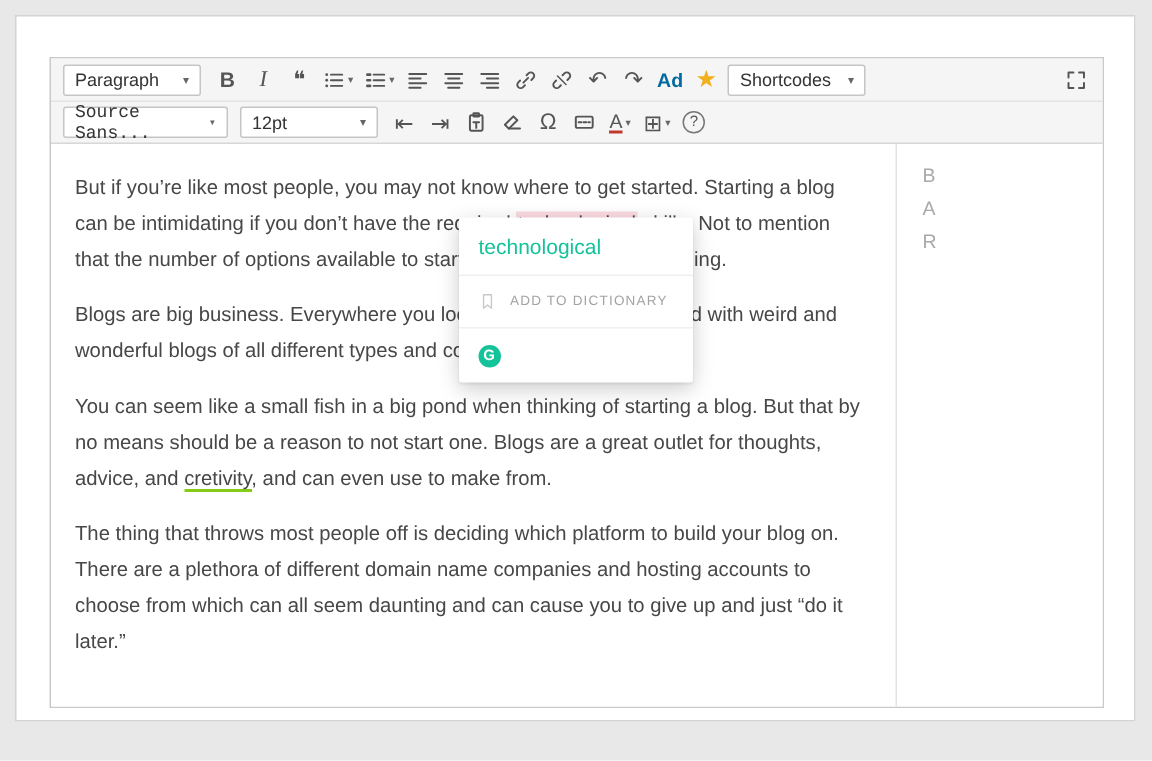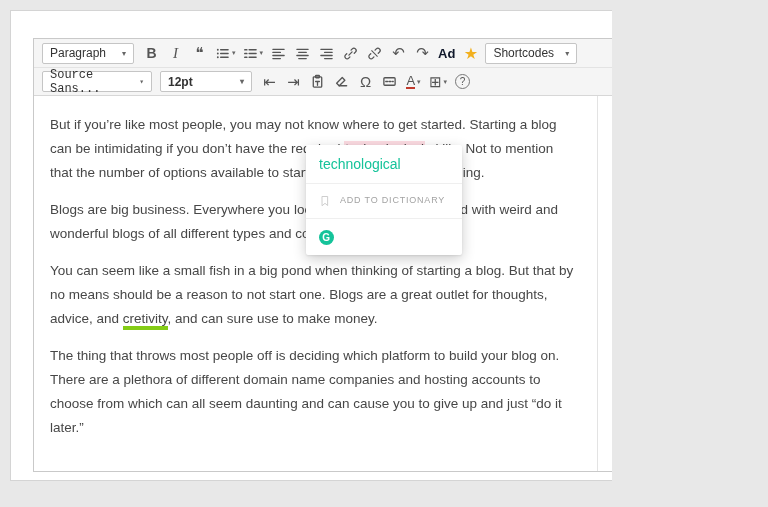--- a/index.html
+++ b/index.html
@@ -1,21 +1,21 @@
 <!DOCTYPE html>
 <html><head>
 <meta charset="utf-8">
 <style>
   * { box-sizing: border-box; margin: 0; padding: 0; }
   html, body { width: 768px; height: 507px; }
   body {
     font-family: "Liberation Sans", sans-serif;
     background: #e8e8e8;
   }
-  .page { position: relative; width: 612px; height: 507px; overflow: hidden; }
+  .page { position: relative; width: 768px; height: 507px; overflow: hidden; }
 
   .card {
     position: absolute; left: 10px; top: 10px; width: 747px; height: 471px;
     background: #ffffff; border: 1px solid #d4d4d4;
   }
 
   .editor {
     position: absolute; left: 22px; top: 27px; width: 703px; height: 434px;
     border: 1px solid #c9c9c9; background: #fff;
     display: flex; flex-direction: column;
@@ -30,57 +30,57 @@
 
   .tselect {
     display: inline-flex; align-items: center; justify-content: space-between;
     height: 21px; background: #fff; border: 1px solid #c5c5c5; border-radius: 2px;
     padding: 0 7px; font-size: 12px; color: #333; margin: 0 5px 0 2px; cursor: pointer;
   }
   .tselect .caret { font-size: 8px; color: #666; margin-left: 7px; }
   .w-paragraph  { width: 92px; }
   .w-shortcodes { width: 92px; }
   .w-font { width: 110px; font-family: Liberation Mono, monospace; }
-  .w-size { width: 92px; font-weight: bold; }
+  .w-size { width: 92px; }
 
   .tbtn {
     min-width: 23px; height: 22px; display: inline-flex; align-items: center;
     justify-content: center; background: transparent; border: none; color: #555;
     font-size: 13px; cursor: pointer; padding: 0 3px;
     font-family: "Liberation Sans", sans-serif;
   }
   .tbtn svg { width: 15px; height: 15px; stroke: #555; fill: none;
               stroke-width: 1.4; stroke-linecap: round; stroke-linejoin: round; }
   .tbtn .mini-caret { font-size: 7px; color: #666; margin-left: 2px; }
   .b-bold   { font-weight: bold; font-size: 14px; }
   .b-italic { font-family: "Liberation Serif", serif; font-style: italic; font-size: 15px; }
   .b-quote  { font-size: 15px; color: #555; }
   .b-glyph  { font-size: 15px; }
-  .b-ad     { color: #0f172a; font-weight: bold; font-size: 13px; }
+  .b-ad     { color: #0369a1; font-weight: bold; font-size: 13px; }
   .b-star   { color: #f2b01e; font-size: 16px; }
   .ul-a { border-bottom: 2px solid #c0392b; line-height: 13px; font-size: 13px; }
   .b-help span {
     width: 15px; height: 15px; border: 1px solid #777; border-radius: 50%;
     font-size: 10px; display: inline-flex; align-items: center; justify-content: center;
     color: #555;
   }
   .spacer { flex: 1; }
 
   
   .ebody { flex: 1; display: flex; overflow: hidden; background: #fff; }
   .content {
     width: 563px; padding: 17px 20px 0 16px;
     font-size: 13.5px; line-height: 24px; color: #474747;
   }
   .content p { margin: 0 0 13px; }
   .misspell-active {
     background: #fcdbe2; border-bottom: 2px solid #f4476b; padding: 0 1px;
     cursor: pointer;
   }
-  .misspell { border-bottom: 4px solid #84cc16; cursor: pointer; }
+  .misspell { border-bottom: 2px solid #84cc16; cursor: pointer; }
 
   .gutter {
     flex: 1; border-left: 1px solid #e3e3e3; padding: 10px 0 0 17px;
     color: #a9a9a9; font-size: 13px;
   }
   .gutter span { display: block; line-height: 22px; }
 
   
   .gpopup {
     position: absolute; left: 295px; top: 134px; width: 156px; background: #fff;
@@ -239,21 +239,21 @@
           <button class="tbtn b-help">
             <span>?</span>
           </button>
         </div>
       </div>
 
       <div class="ebody">
         <div class="content">
           <p><span>But if you’re like most people, you may not know where to get started. Starting a blog can be intimidating if you don’t have the required </span><span class="misspell-active">technological</span><span> skills. Not to mention that the number of options available to start a blog can be overwhelming.</span></p>
           <p><span>Blogs are big business. Everywhere you look around you will be faced with weird and wonderful blogs of all different types and covering every application.</span></p>
-          <p><span>You can seem like a small fish in a big pond when thinking of starting a blog. But that by no means should be a reason to not start one. Blogs are a great outlet for thoughts, advice, and </span><span class="misspell">cretivity</span><span>, and can sure use to make money.</span></p>
+          <p><span>You can seem like a small fish in a big pond when thinking of starting a blog. But that by no means should be a reason to not start one. Blogs are a great outlet for thoughts, advice, and </span><span class="misspell">cretivity</span><span>, and can even use to make from.</span></p>
           <p><span>The thing that throws most people off is deciding which platform to build your blog on. There are a plethora of different domain name companies and hosting accounts to choose from which can all seem daunting and can cause you to give up and just “do it later.”</span></p>
         </div>
         <div class="gutter">
           <span>B</span>
           <span>A</span>
           <span>R</span>
         </div>
       </div>
     </div>
 

